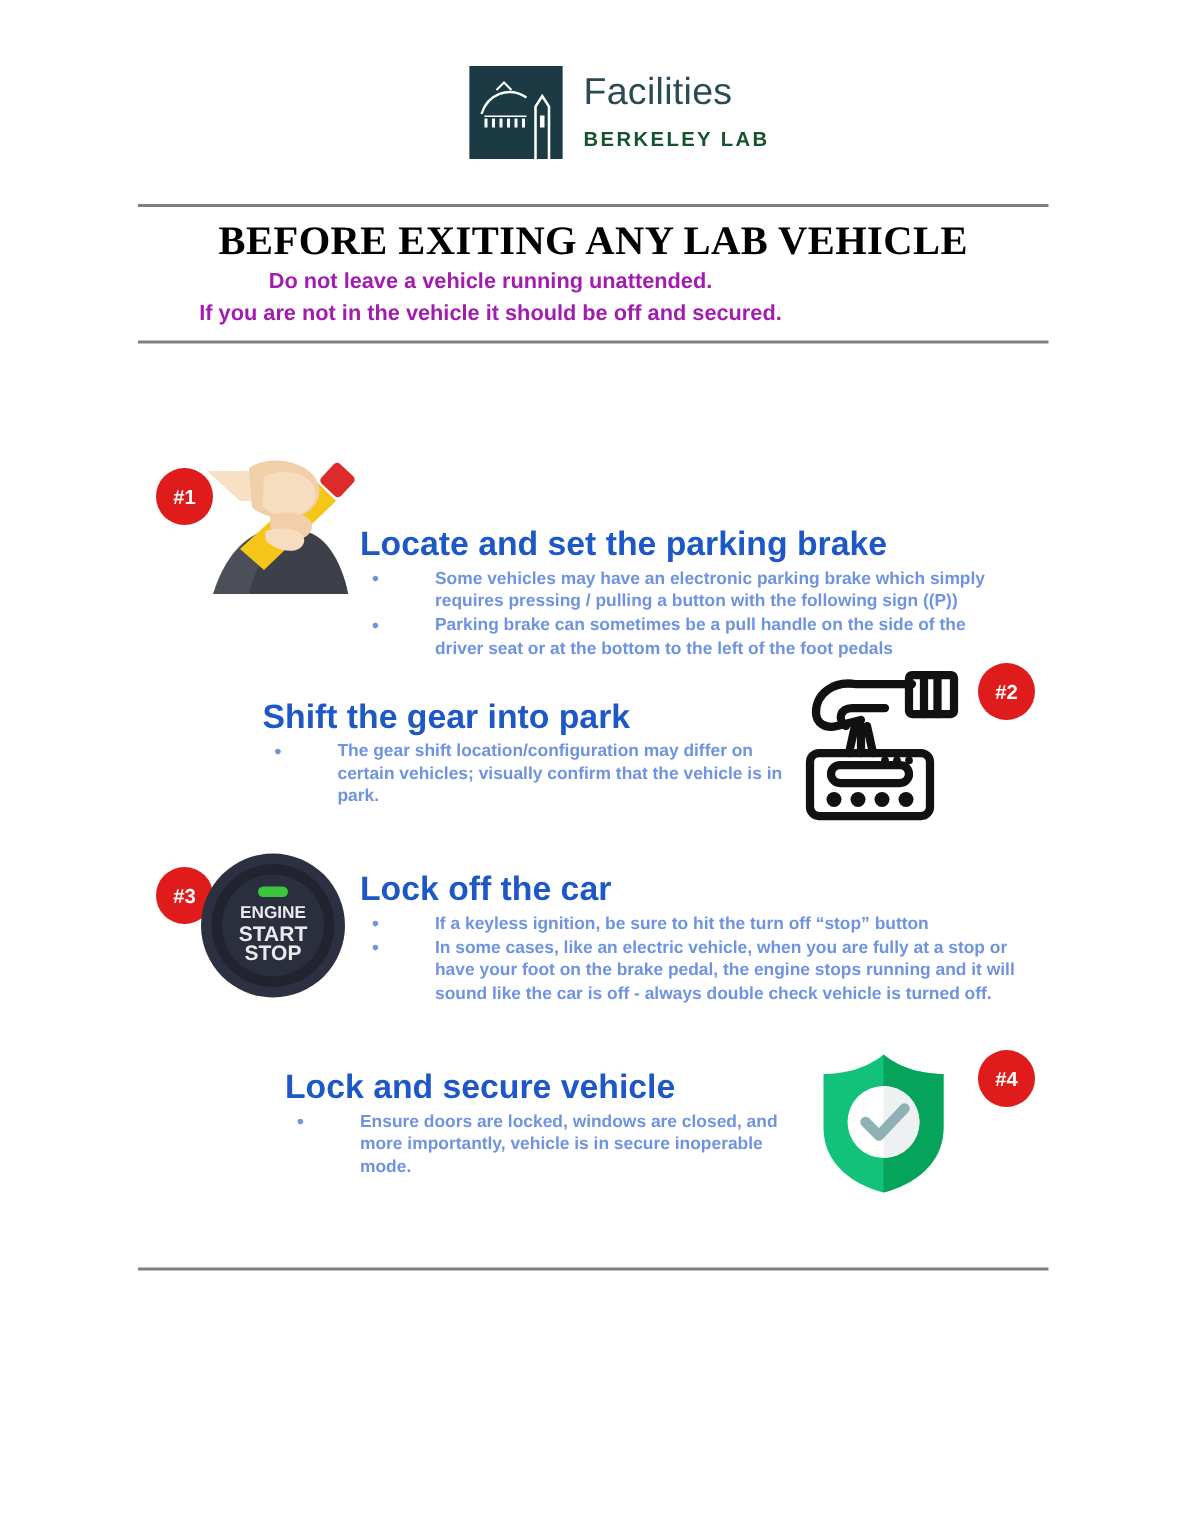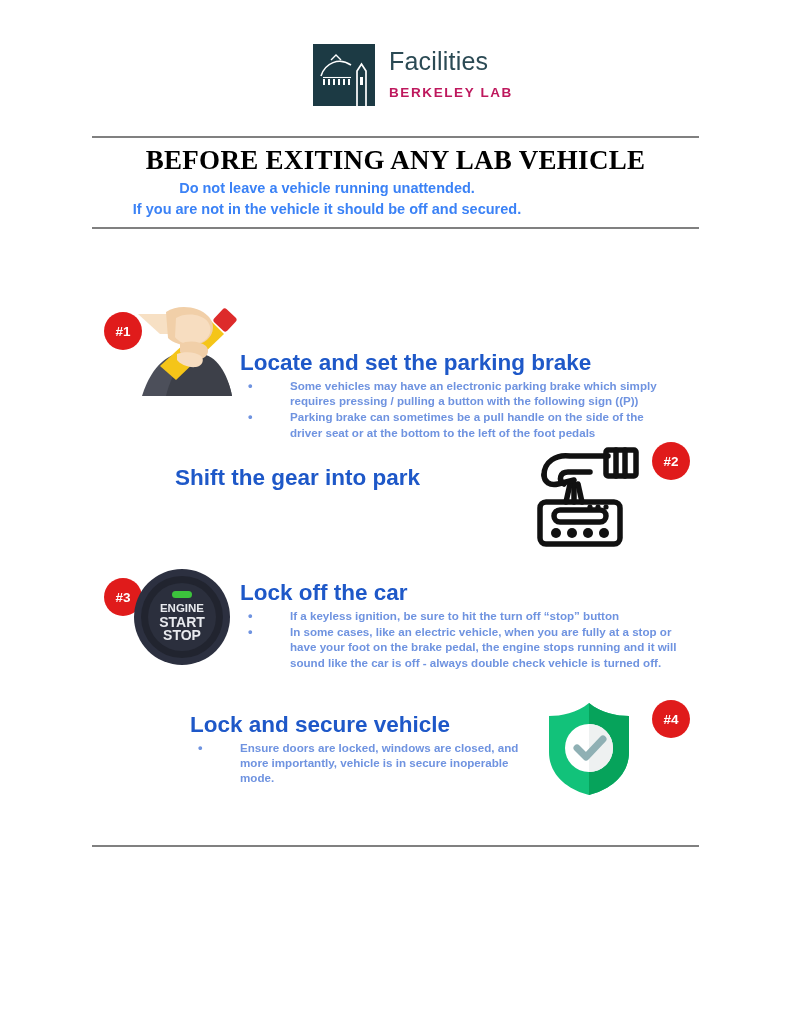--- a/index.html
+++ b/index.html
@@ -41,21 +41,21 @@
   .logo-text { line-height: 1; padding-bottom: 2px; }
   .logo-title {
     font-size: 25px;
     color: #2b4a54;
     letter-spacing: 0.2px;
     font-weight: 400;
     line-height: 1.05;
   }
   .logo-sub {
     font-size: 13.5px;
-    color: #be185d;
+    color: #14532d;
     font-weight: bold;
     letter-spacing: 1.6px;
     margin-top: 12px;
   }
 
   
   .rule {
     position: absolute;
     left: 92px;
     width: 607px;
@@ -77,21 +77,21 @@
     font-weight: bold;
     font-size: 27px;
     color: #000000;
     letter-spacing: 0.3px;
   }
   .sub-line {
     position: absolute;
     left: 0;
     width: 654px;
     text-align: center;
-    color: #3b82f6;
+    color: #a21caf;
     font-weight: bold;
     font-size: 14.5px;
   }
   .sub-line-1 { top: 180px; }
   .sub-line-2 { top: 201px; }
 
   
   .follow {
     position: absolute;
     left: 90px;
@@ -210,20 +210,23 @@
   <div class="step" style="left:240px; top:330px; width:420px;margin-top:20px;">
     <div class="step-heading">Locate and set the parking brake</div>
     <ul class="bullets">
       <li>Some vehicles may have an electronic parking brake which simply requires pressing / pulling a button with the following sign ((P))</li>
       <li>Parking brake can sometimes be a pull handle on the side of the driver seat or at the bottom to the left of the foot pedals</li>
     </ul>
   </div>
 
   <div class="step" style="left:175px; top:465px; width:350px;">
     <div class="step-heading">Shift the gear into park</div>
+    <ul class="bullets">
+      <li>The gear shift location/configuration may differ on certain vehicles; visually confirm that the vehicle is in park.</li>
+    </ul>
   </div>
   <div class="icon-wrap" style="left:530px; top:440px;">
     <svg width="110" height="108" viewBox="0 0 110 108">
       <g fill="none" stroke="#111111" stroke-width="5.5" stroke-linejoin="round" stroke-linecap="round">
         <rect x="10" y="62" width="80" height="42" rx="6"></rect>
         <rect x="24" y="70" width="52" height="12" rx="6"></rect>
         <path d="M44 62 L44 44"></path>
         <path d="M36 62 L40 44"></path>
         <path d="M52 62 L48 44"></path>
         <path d="M14 35 C14 22, 26 14, 40 16 L78 16"></path>

